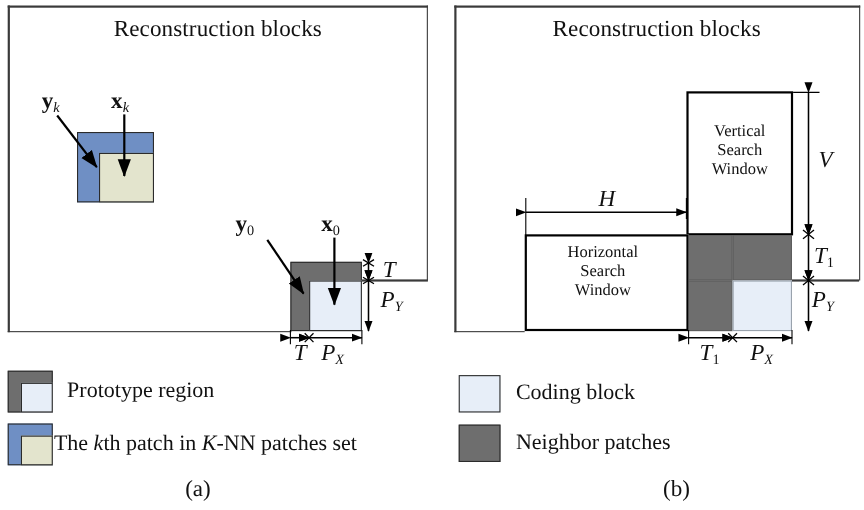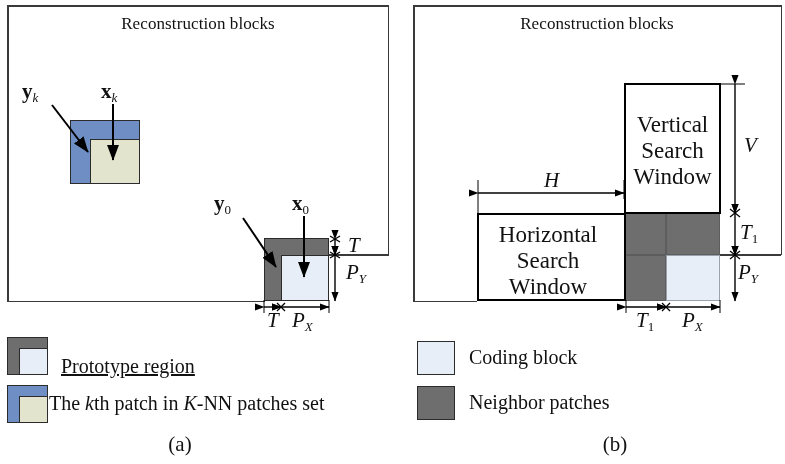--- a/index.html
+++ b/index.html
@@ -17,39 +17,39 @@
   }
   .abs { position: absolute; }
   .hline { background: #3a3a3a; height: 1.5px; }
   .vline { background: #3a3a3a; width: 1.5px; }
 
   .blk { box-sizing: border-box; }
   .blk-outline { border: 1.5px solid #2b2b2b; }
   .blk-thick { border: 2.5px solid #000000; }
 
   .title {
-    font-size: 17px;
+    font-size: 21px;
     color: #111;
     text-align: center;
     letter-spacing: .1px;
     white-space: nowrap;
   }
   .panel-caption {
     font-size: 21px;
     color: #111;
     text-align: center;
   }
   .legend-label {
     font-size: 20px;
     color: #111;
     white-space: nowrap;
     line-height: 1;
   }
   .win-text {
-    font-size: 23px;
+    font-size: 15px;
     color: #111;
     text-align: center;
     line-height: 1.12;
   }
   .mathlbl {
     font-size: 21px;
     color: #111;
     white-space: nowrap;
     line-height: 1;
   }
@@ -81,21 +81,21 @@
     <div class="abs hline" style="left:7px;top:5px;width:382px;"></div>
     <div class="abs vline" style="left:387.5px;top:5px;height:250px;"></div>
     <div class="abs hline" style="left:328px;top:254px;width:61px;"></div>
     <div class="abs hline" style="left:7px;top:300.5px;width:258px;"></div>
 
     <div class="abs title" style="left:7px;top:14px;width:382px;">Reconstruction blocks</div>
 
     <div class="abs blk blk-outline" style="left:70px;top:120px;width:70px;height:64px;background:#6f8fc4;"></div>
     <div class="abs blk blk-outline" style="left:90px;top:139px;width:50px;height:45px;background:#e3e4cd;"></div>
 
-    <div class="abs mathlbl" style="left:22px;top:81px;">
+    <div class="abs mathlbl" style="left:38px;top:81px;">
       <b>y</b><span class="sub sub-i">k</span>
     </div>
 
     <div class="abs mathlbl" style="left:101px;top:81px;">
       <b>x</b><span class="sub sub-i">k</span>
     </div>
 
     <div class="abs blk blk-outline" style="left:264px;top:238px;width:65px;height:63px;background:#6e6e6e;"></div>
     <div class="abs blk blk-outline" style="left:281px;top:255px;width:48px;height:46px;background:#e7eef8;"></div>
 
@@ -116,21 +116,21 @@
     <div class="abs mathlbl" style="left:267px;top:310px;">
       <i>T</i>
     </div>
     <div class="abs mathlbl" style="left:292px;top:310px;">
       <i>P</i><span class="sub sub-i">X</span>
     </div>
 
     <div class="abs" style="left:7px;top:337px;">
       <div class="abs blk blk-outline" style="left:0;top:0;width:41px;height:38px;background:#6e6e6e;"></div>
       <div class="abs blk blk-outline" style="left:12px;top:11px;width:29px;height:27px;background:#e7eef8;"></div>
-      <div class="abs legend-label" style="left:54px;top:19px;text-decoration:underline;">Prototype region</div>
+      <div class="abs legend-label" style="left:54px;top:8px;">Prototype region</div>
     </div>
 
     <div class="abs" style="left:7px;top:385px;">
       <div class="abs blk blk-outline" style="left:0;top:0;width:41px;height:38px;background:#6f8fc4;"></div>
       <div class="abs blk blk-outline" style="left:12px;top:11px;width:29px;height:27px;background:#e3e4cd;"></div>
       <div class="abs legend-label" style="left:42px;top:8px;">
         <span>The </span><i>k</i><span>th patch in </span><i>K</i><span>-NN patches set</span>
       </div>
     </div>
 

